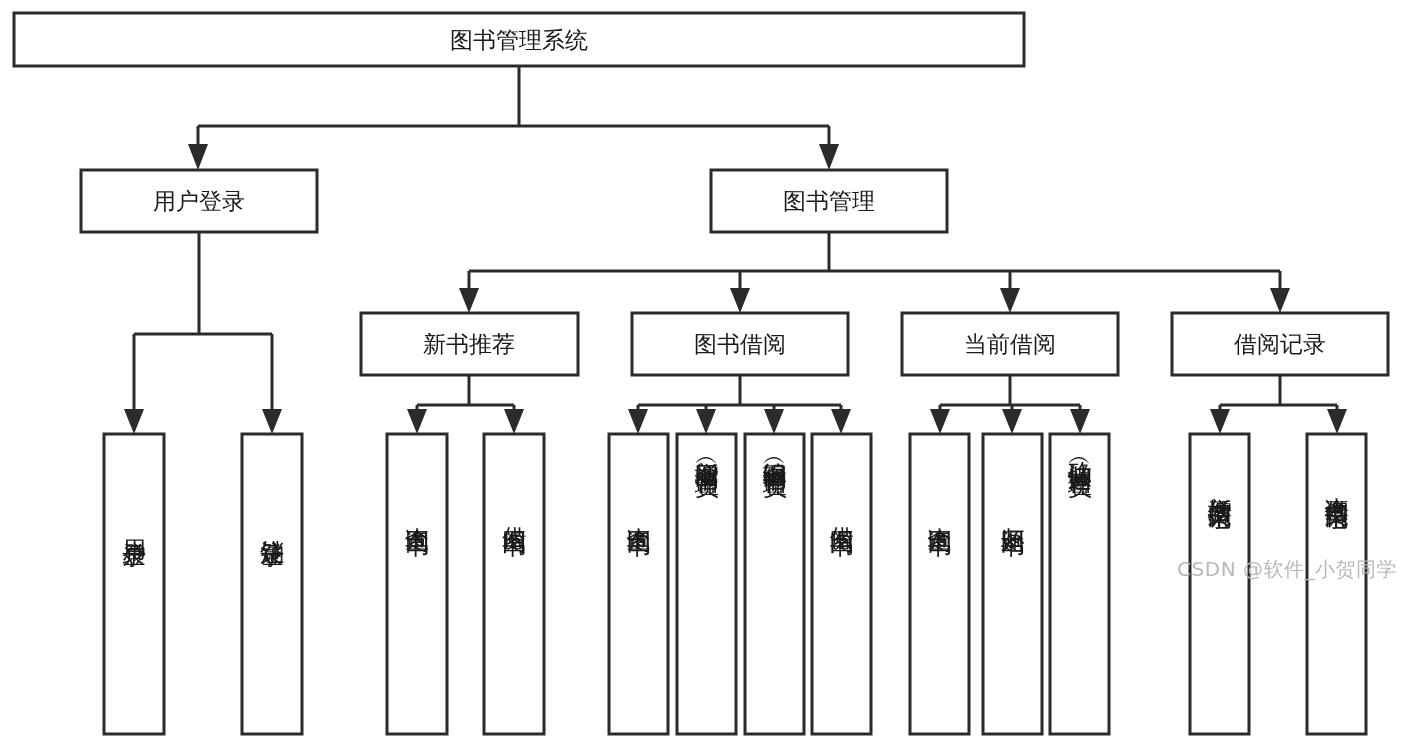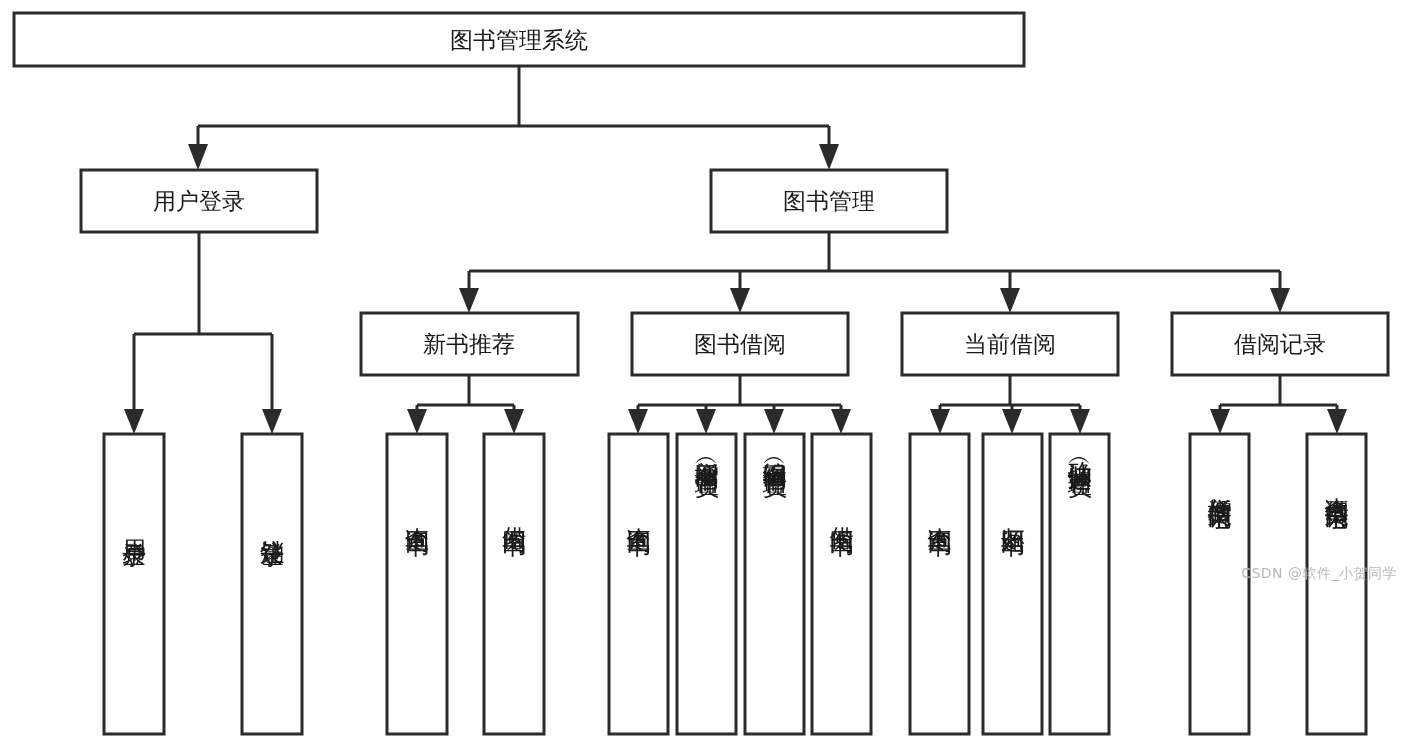--- a/index.html
+++ b/index.html
@@ -63,21 +63,21 @@
     line-height: 1.18;
     color: #1a1a1a;
     letter-spacing: 2px;
     white-space: nowrap;
   }
   #watermark {
     position: absolute;
     right: 8px;
     bottom: 2px;
     font-family: "DejaVu Sans", "Liberation Sans", sans-serif;
-    font-size: 14px;
+    font-size: 20px;
     color: #b8b8b8;
     white-space: nowrap;
     letter-spacing: 0.5px;
     margin-left: 21px;
   }
 </style>
 </head>
 <body>
 
 <div id="diagram-root">

